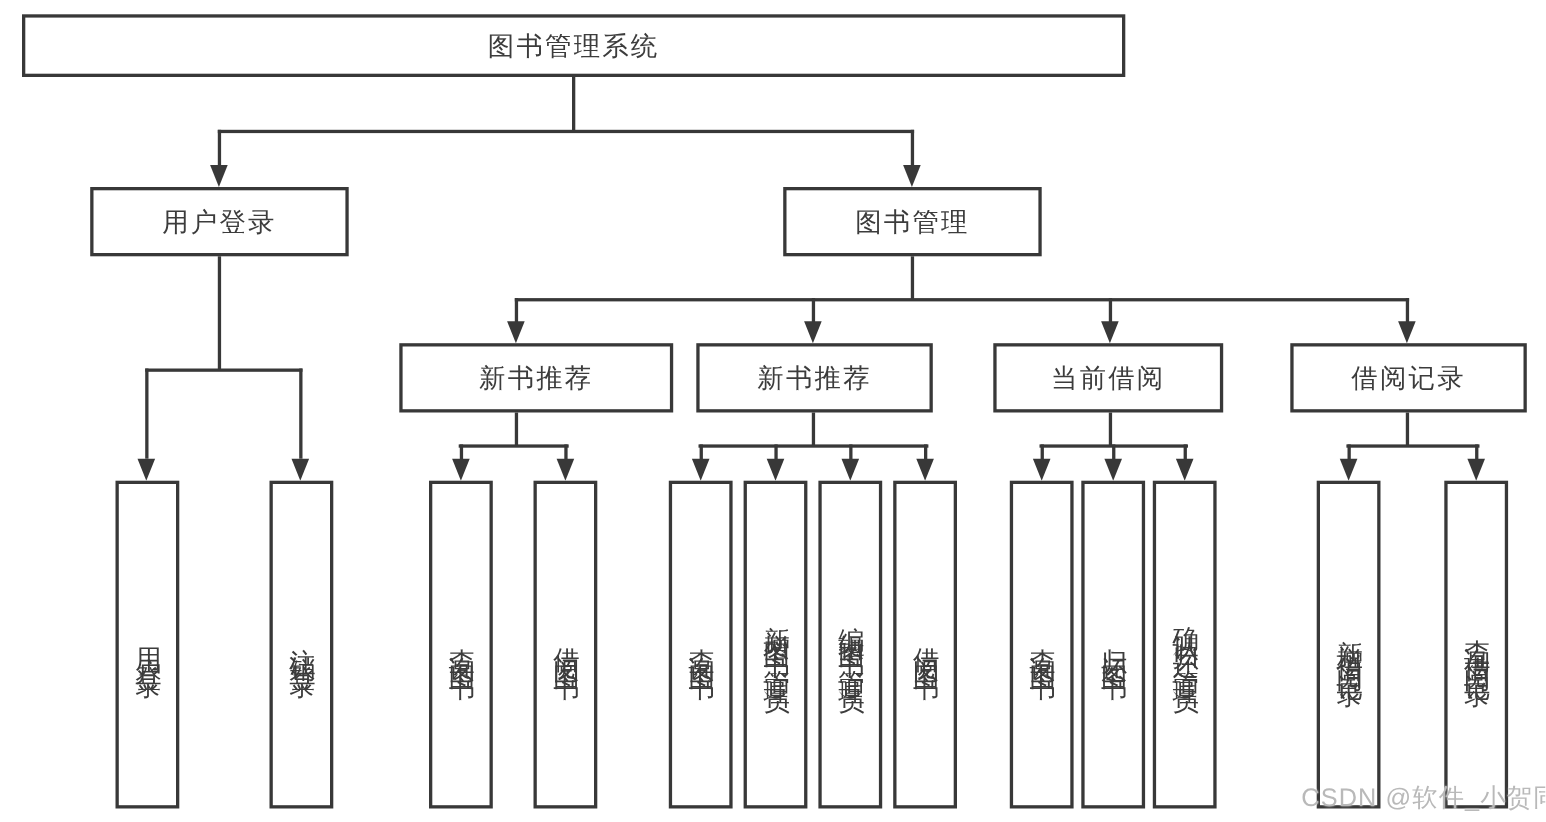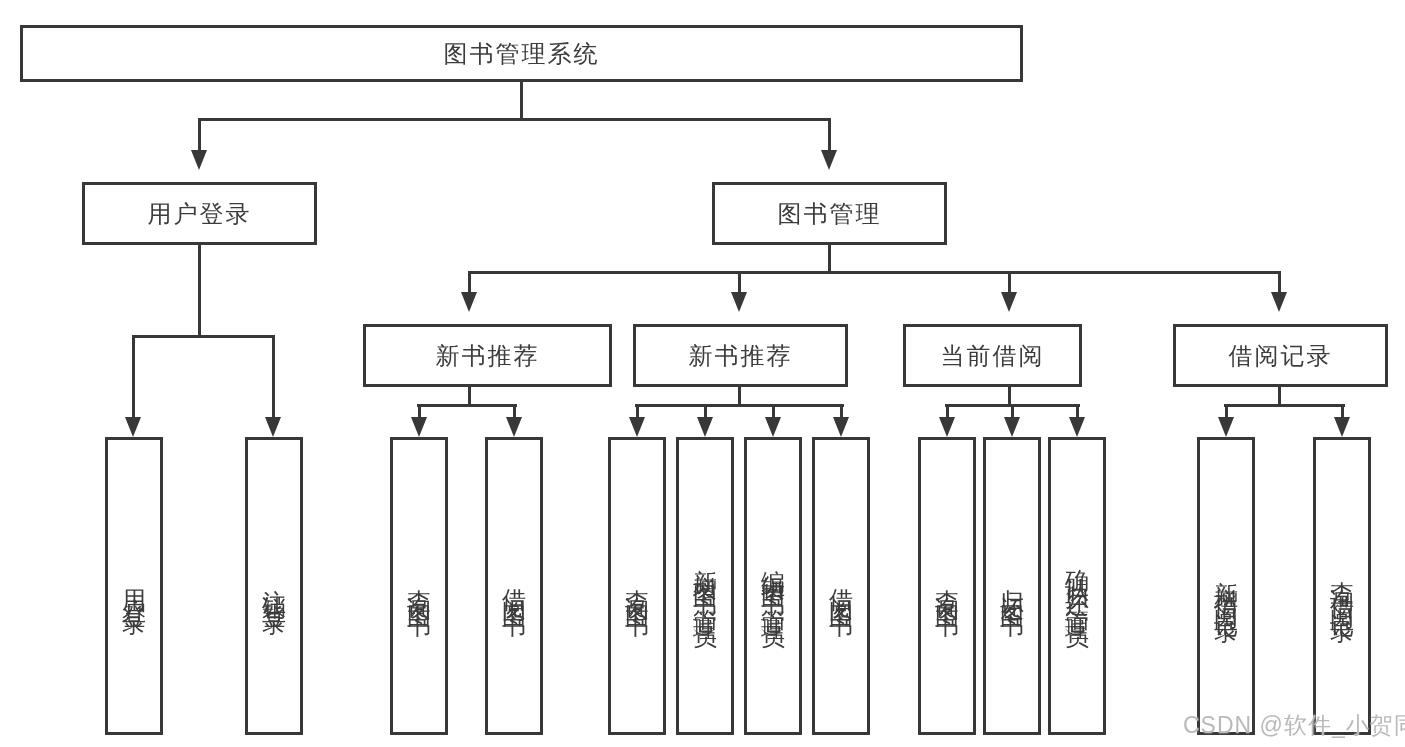--- a/index.html
+++ b/index.html
@@ -14,21 +14,20 @@
   .box{
     position:absolute;
     box-sizing:border-box;
     background:#ffffff;
     border:3px solid #383838;
     display:flex;align-items:center;justify-content:center;
     font-size:24px;
     letter-spacing:2px;
     color:#3c3c3c;
     z-index:2;
-    margin-top:12px;
   }
   .vbox{
     position:absolute;
     box-sizing:border-box;
     background:#ffffff;
     border:3px solid #383838;
     width:58px;top:437px;height:298px;
     display:flex;align-items:center;justify-content:center;
     writing-mode:vertical-rl;
     text-orientation:mixed;
@@ -98,21 +97,21 @@
   <div class="ah" style="left:1001px;top:292px;"></div>
   <div class="v" style="left:1278px;top:271px;height:23px;"></div>
   <div class="ah" style="left:1271px;top:292px;"></div>
 
   <div class="box" style="left:363px;top:312px;width:249px;height:63px;">
     <span>新书推荐</span>
   </div>
   <div class="box" style="left:633px;top:312px;width:215px;height:63px;">
     <span>新书推荐</span>
   </div>
-  <div class="box" style="left:903px;top:312px;width:179px;height:63px;">
+  <div class="box" style="left:903px;top:312px;width:209px;height:63px;">
     <span>当前借阅</span>
   </div>
   <div class="box" style="left:1173px;top:312px;width:215px;height:63px;">
     <span>借阅记录</span>
   </div>
 
   <div class="v" style="left:468px;top:374px;height:31px;"></div>
   <div class="v" style="left:738px;top:374px;height:31px;"></div>
   <div class="v" style="left:1008px;top:374px;height:31px;"></div>
   <div class="v" style="left:1278px;top:374px;height:31px;"></div>

